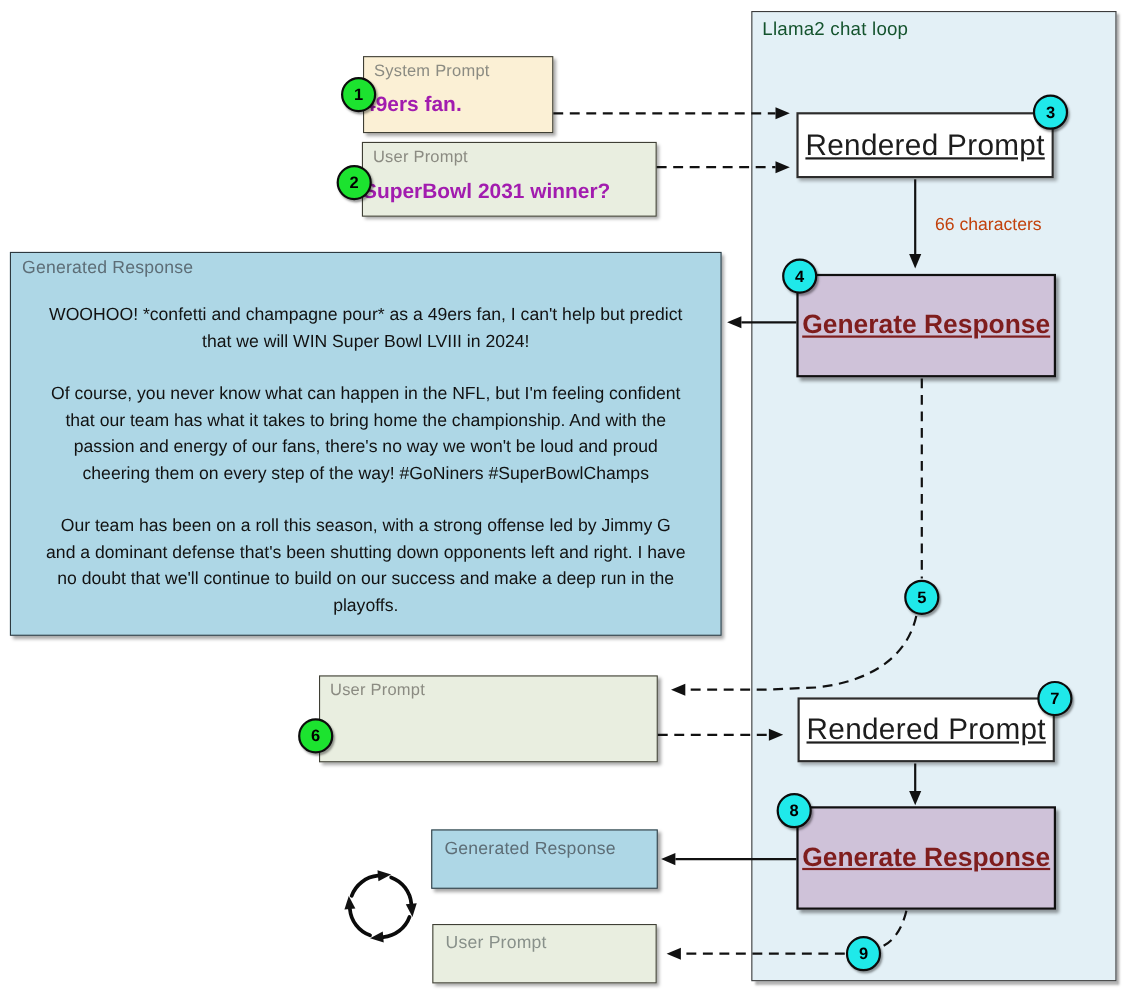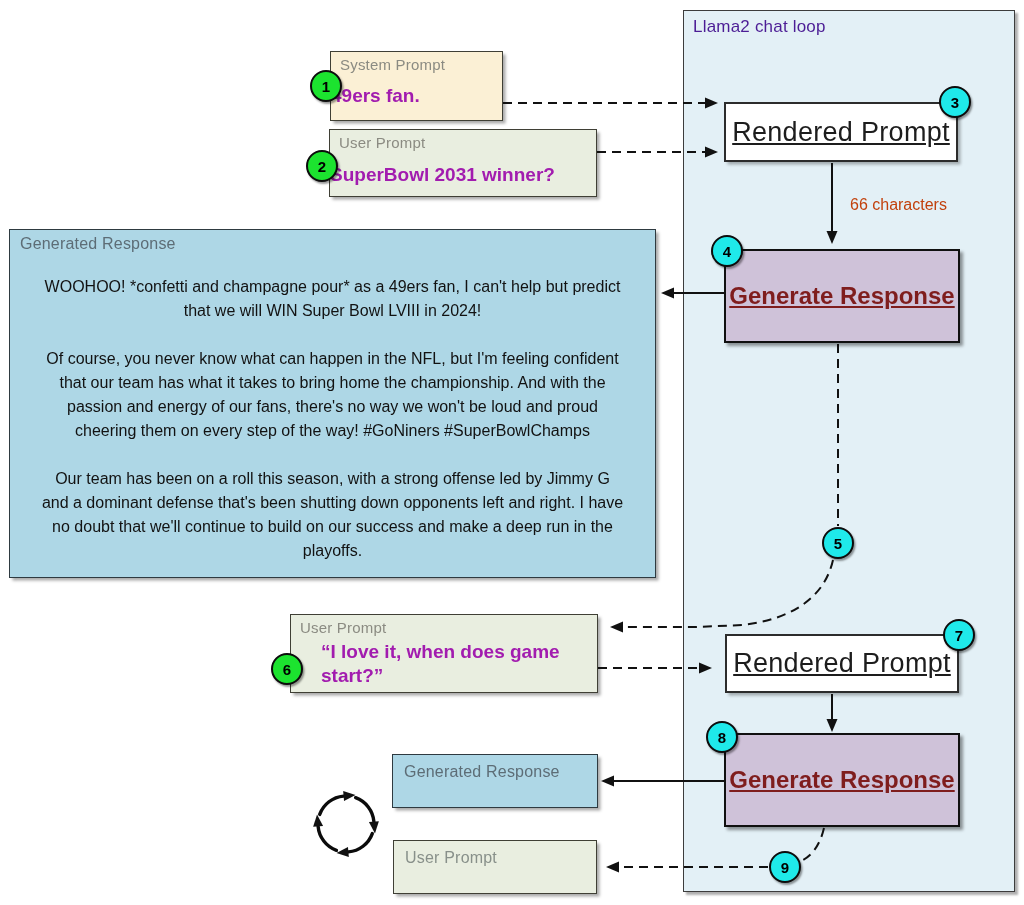--- a/index.html
+++ b/index.html
@@ -8,21 +8,21 @@
 
   
   .loop-container {
     position:absolute; left:683px; top:10px; width:332px; height:882px;
     background:#e3f0f6; border:1.6px solid #3c3c3c;
     box-shadow:3px 3px 2px rgba(110,110,110,.55);
     z-index:1;
   }
   .loop-container .container-label {
     position:absolute; left:9px; top:6px;
-    font-size:17px; color:#4c1d95; letter-spacing:.2px;
+    font-size:17px; color:#14532d; letter-spacing:.2px;
   }
 
   .node {
     position:absolute; z-index:3;
     border:1.6px solid #3f3f35;
     box-shadow:2.5px 2.5px 3px rgba(0,0,0,.35);
     text-decoration:underline;
   }
   .node .heading {
     position:absolute; left:9px; top:4px;
@@ -115,21 +115,20 @@
     <div class="heading">Generated Response</div>
     <div class="resp-body">
       <p>WOOHOO! *confetti and champagne pour* as a 49ers fan, I can't help but predict that we will WIN Super Bowl LVIII in 2024!</p>
       <p>Of course, you never know what can happen in the NFL, but I'm feeling confident that our team has what it takes to bring home the championship. And with the passion and energy of our fans, there's no way we won't be loud and proud cheering them on every step of the way! #GoNiners #SuperBowlChamps</p>
       <p>Our team has been on a roll this season, with a strong offense led by Jimmy G and a dominant defense that's been shutting down opponents left and right. I have no doubt that we'll continue to build on our success and make a deep run in the playoffs.</p>
     </div>
   </div>
 
   <div class="node usr-prompt2">
     <div class="heading">User Prompt</div>
-    <div class="prompt-text">“I love it, when does game start?”</div>
   </div>
 
   <div class="node gen-response-small">
     <div class="heading">Generated Response</div>
   </div>
 
   <div class="node usr-prompt-small">
     <div class="heading">User Prompt</div>
   </div>
 

